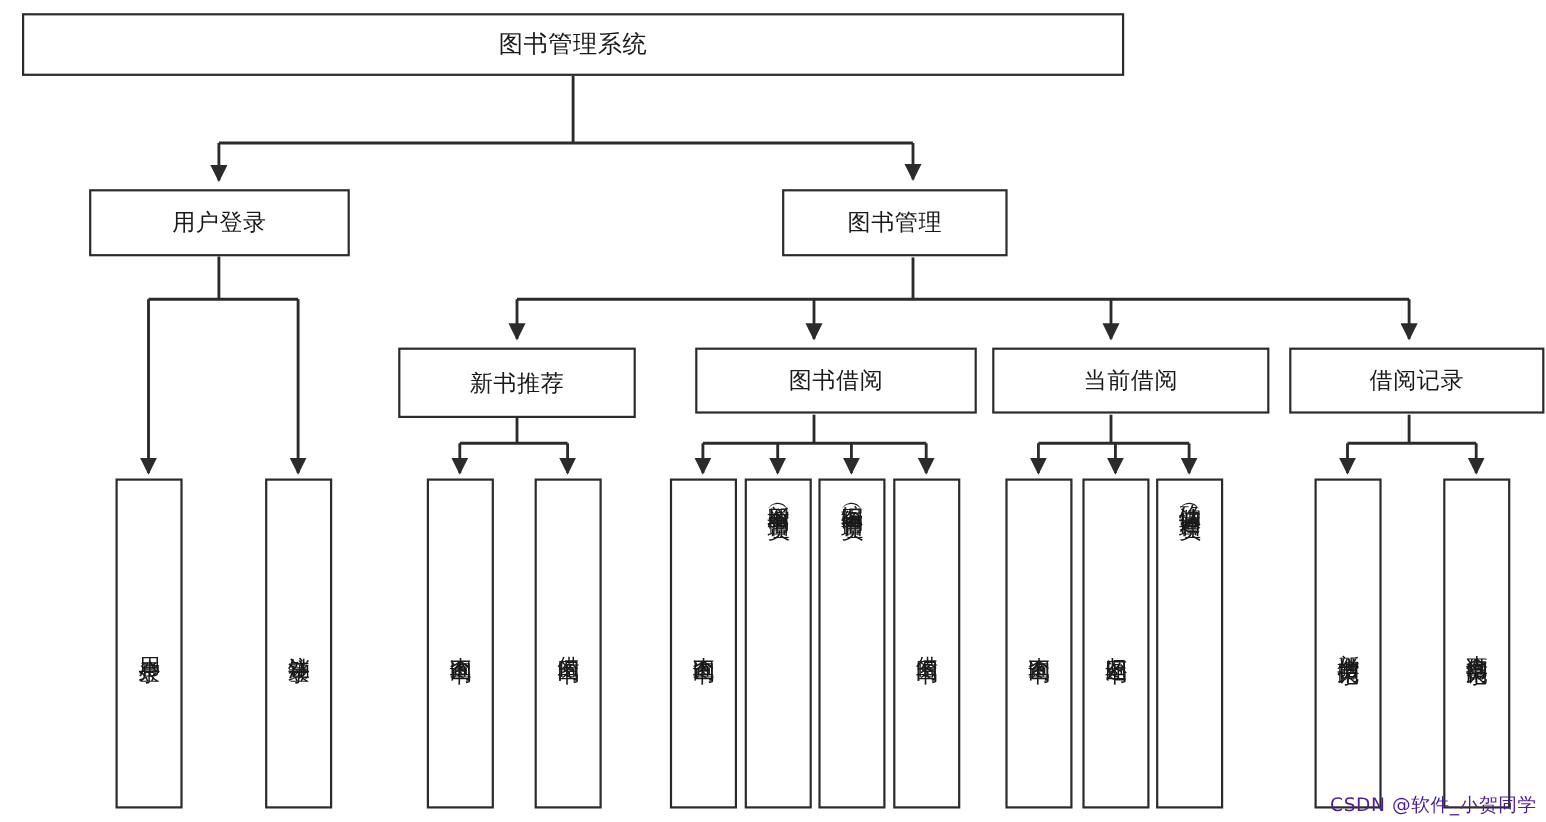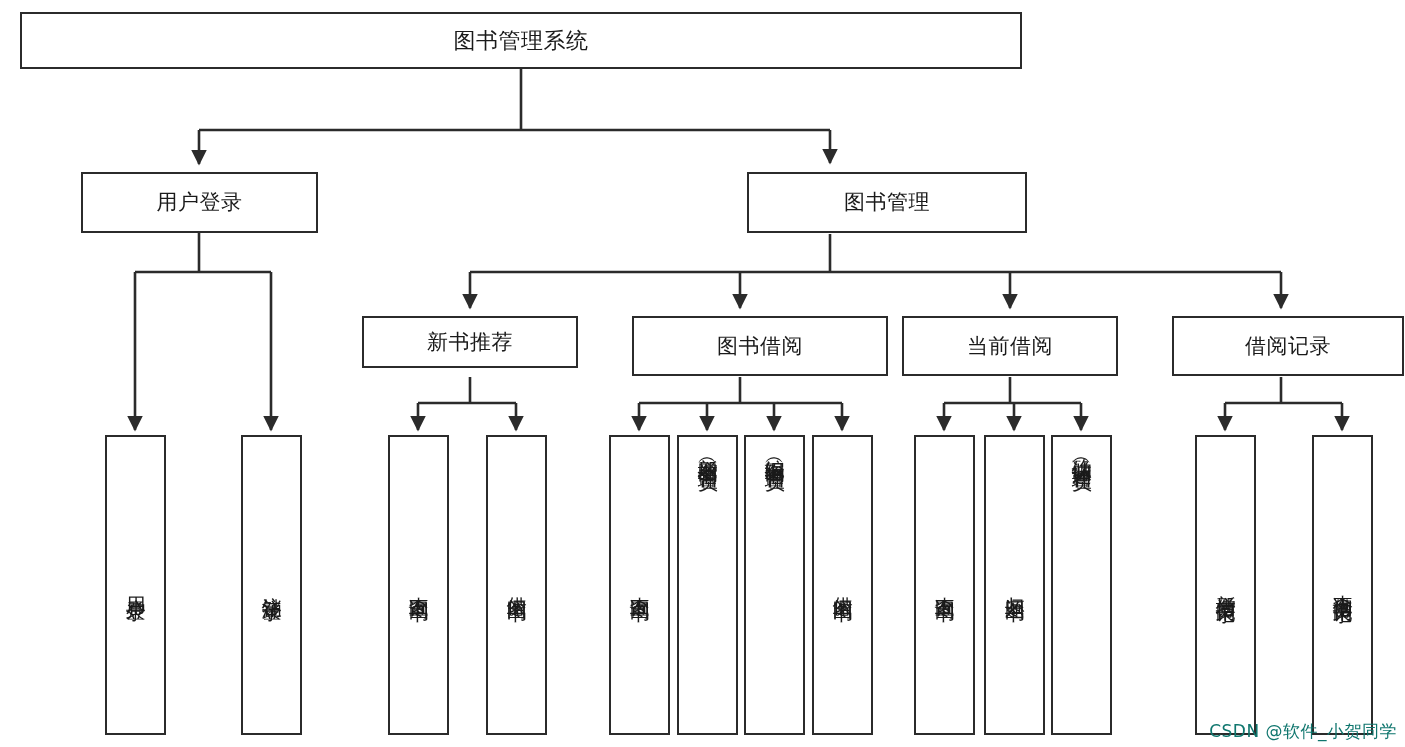--- a/index.html
+++ b/index.html
@@ -65,21 +65,21 @@
   
   .v-node.mid {
     align-items: center;
     padding-top: 0;
   }
   .watermark {
     position: absolute;
     right: 8px;
     bottom: 4px;
     font-size: 17px;
-    color: #0f766e;
+    color: #4c1d95;
     white-space: nowrap;
     letter-spacing: 0.5px;
   }
 </style>
 </head>
 <body>
 
 <div id="canvas">
 
   <svg class="wires" viewBox="0 0 1405 747" xmlns="http://www.w3.org/2000/svg">
@@ -134,33 +134,33 @@
   </svg>
 
   <div class="node h-node root" style="left:20px; top:12px; width:1002px; height:57px;">
     <span class="label">图书管理系统</span>
   </div>
 
   <div class="node h-node" style="left:81px; top:172px; width:237px; height:61px;">
     <span class="label">用户登录</span>
   </div>
 
-  <div class="node h-node" style="left:711px; top:172px; width:280px; height:61px;margin-left:36px;">
+  <div class="node h-node" style="left:711px; top:172px; width:205px; height:61px;">
     <span class="label">图书管理</span>
   </div>
 
-  <div class="node h-node" style="left:362px; top:316px; width:216px; height:52px;">
+  <div class="node h-node" style="left:362px; top:316px; width:216px; height:64px;">
     <span class="label">新书推荐</span>
   </div>
 
   <div class="node h-node" style="left:632px; top:316px; width:256px; height:60px;">
     <span class="label">图书借阅</span>
   </div>
 
-  <div class="node h-node" style="left:902px; top:316px; width:216px; height:60px;">
+  <div class="node h-node" style="left:902px; top:316px; width:252px; height:60px;">
     <span class="label">当前借阅</span>
   </div>
 
   <div class="node h-node" style="left:1172px; top:316px; width:232px; height:60px;">
     <span class="label">借阅记录</span>
   </div>
 
   <div class="node v-node mid" style="left:105px; top:435px; width:61px; height:300px;">
     <span class="label">用户登录</span>
   </div>

